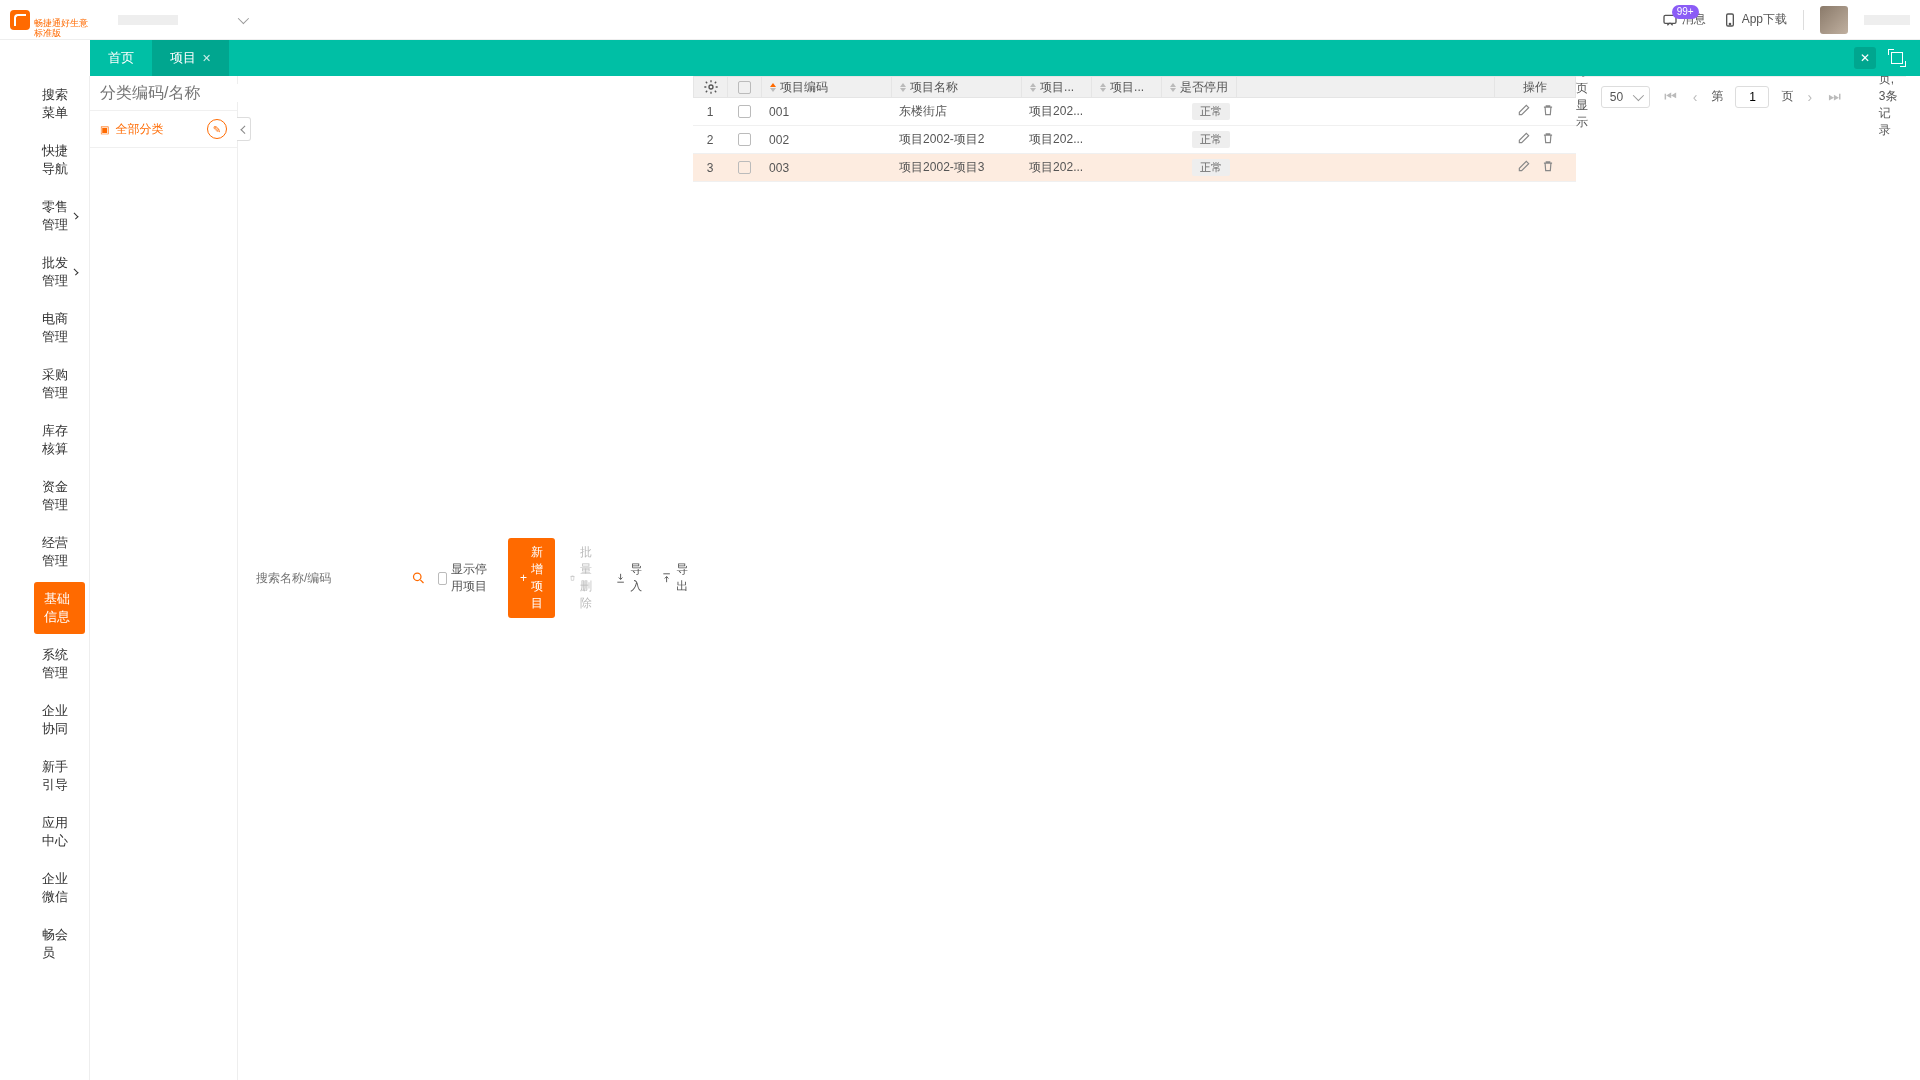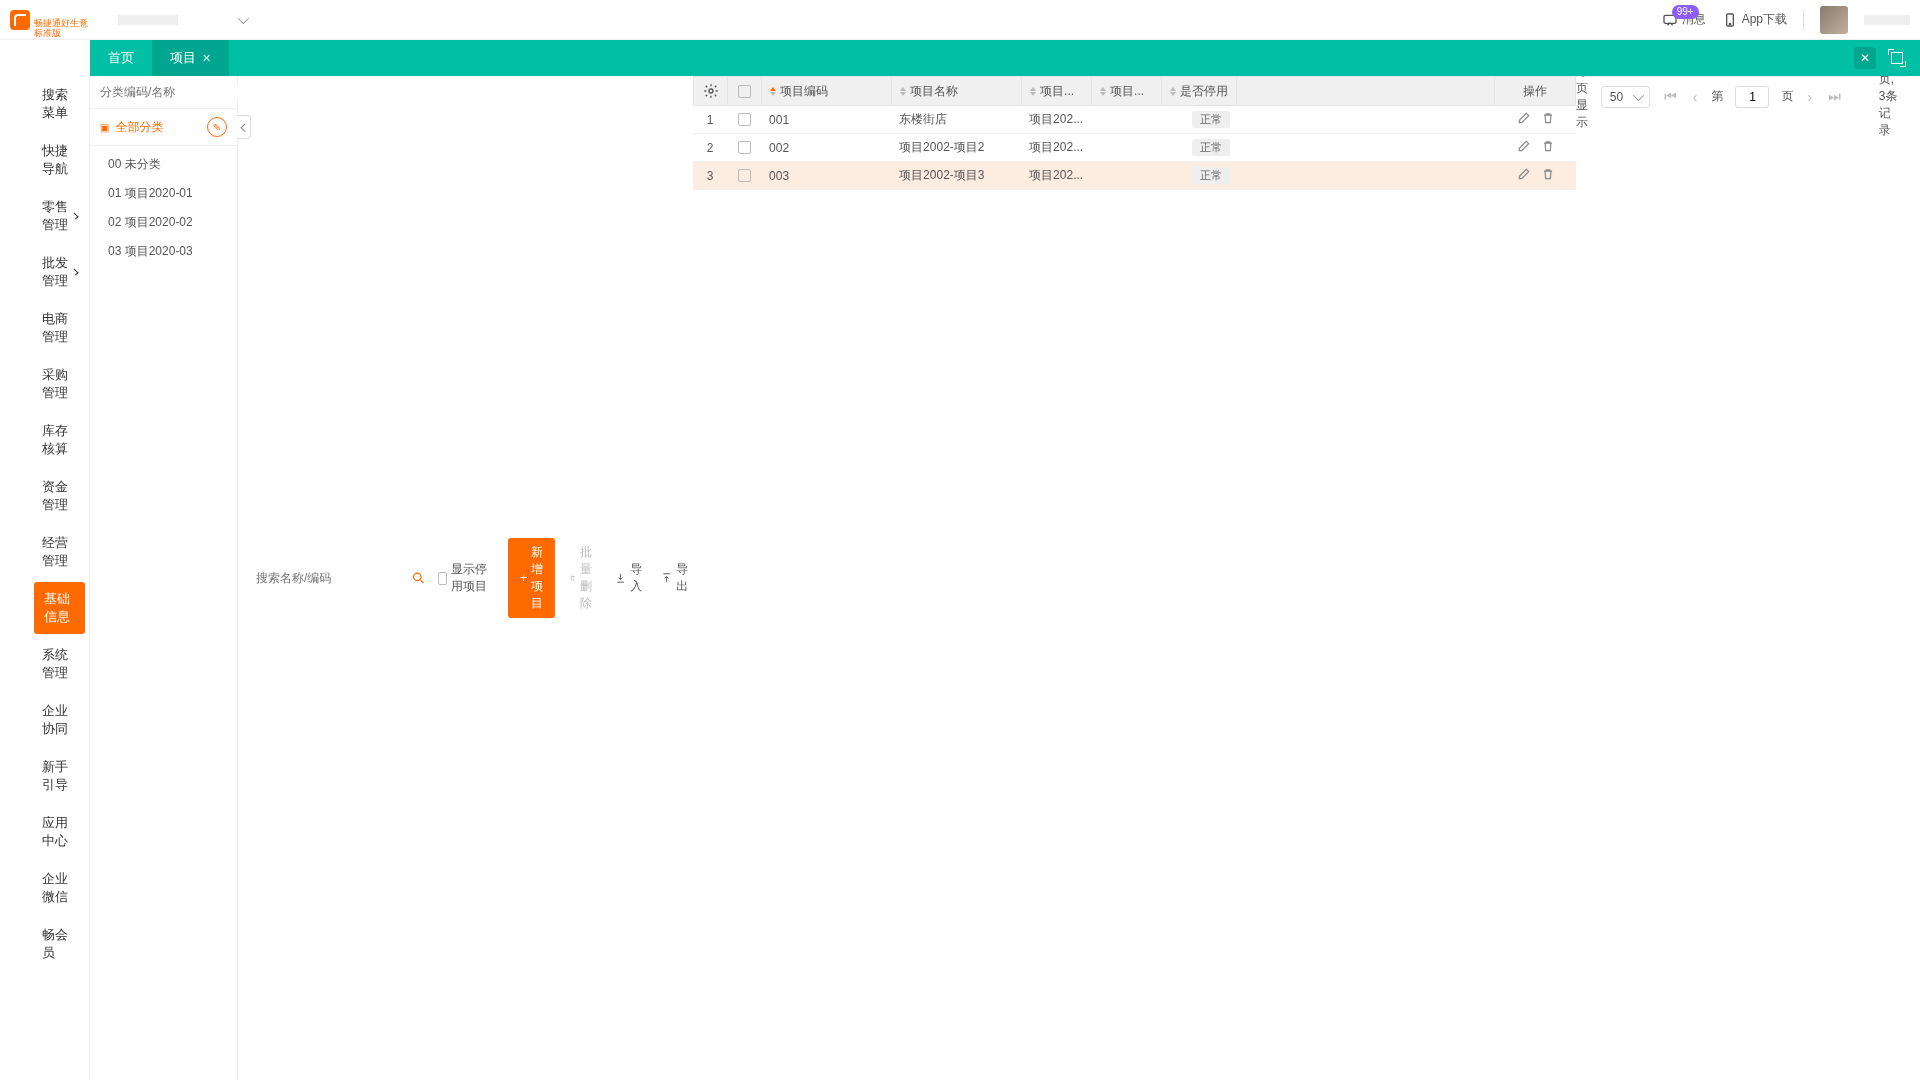--- a/index.html
+++ b/index.html
@@ -38,21 +38,21 @@
 
 .body { flex:1; display:flex; min-height:0; }
 .sidebar { width:90px; background:#fff; border-right:1px solid #eee; overflow-y:auto;padding-left:30px; }
 .side-item { padding:10px 12px; cursor:pointer; display:flex; align-items:center; justify-content:space-between; color:#333; font-size:13px; }
 .side-item.active { background:#ff6a00; color:#fff; border-radius:3px; margin:2px 4px; padding:8px 10px; }
 .side-item .caret { width:6px;height:6px;border-right:1px solid currentColor;border-bottom:1px solid currentColor; transform:rotate(-45deg); }
 
 
 .catpanel { width:148px; border-right:1px solid #eee; display:flex; flex-direction:column; }
 .cat-search { padding:8px 10px; display:flex; align-items:center; gap:6px; border-bottom:1px solid #f0f0f0; }
-.cat-search input { border:none; outline:none; flex:1; font-size:12px; color:#999; }
+.cat-search input { border:none; outline:none; flex:1; font-size:16px; color:#999; }
 .search-icon { color:#ff6a00; }
 .cat-header { padding:8px 10px; display:flex; align-items:center; gap:6px; color:#ff6a00; border-bottom:1px solid #f0f0f0; position:relative; }
 .cat-edit-btn { margin-left:auto; width:20px; height:20px; border:1px solid #ff6a00; border-radius:50%; display:flex; align-items:center; justify-content:center; color:#ff6a00; cursor:pointer; font-size:10px; }
 .collapse-handle { position:absolute; right:-14px; top:6px; width:14px; height:24px; border:1px solid #ddd; border-left:none; border-radius:0 3px 3px 0; background:#fff; display:flex; align-items:center; justify-content:center; cursor:pointer; }
 .collapse-handle::after { content:''; width:5px; height:5px; border-left:1px solid #888; border-bottom:1px solid #888; transform:rotate(45deg) translateX(1px); }
 .cat-list { padding:4px 0; }
 .cat-item { padding:6px 18px; cursor:pointer; color:#555; font-size:12px; }
 
 
 .main { flex:1; display:flex; flex-direction:row; min-width:0; padding:0 14px 0 18px; }
@@ -61,21 +61,21 @@
 .search-box input { border:none; outline:none; flex:1; font-size:12px; color:#999; padding:5px 0; }
 .checkbox-wrap { display:flex; align-items:center; gap:4px; color:#555; cursor:pointer; }
 .cb { width:13px; height:13px; border:1px solid #bbb; border-radius:2px; }
 .toolbar-right { margin-left:auto; display:flex; align-items:center; gap:14px; }
 .btn-primary { background:#ff6a00; color:#fff; padding:6px 12px; border-radius:3px; cursor:pointer; display:flex; align-items:center; gap:4px; font-size:12px; }
 .tb-link { display:flex; align-items:center; gap:4px; color:#555; cursor:pointer; }
 .tb-link.disabled { color:#bbb; cursor:not-allowed; }
 
 
 .table { flex:1; display:flex; flex-direction:column; min-height:0; }
-.thead { display:flex; background:#f0f0f0; height:30px; align-items:stretch; border:1px solid #e5e5e5; }
+.thead { display:flex; background:#f0f0f0; height:22px; align-items:stretch; border:1px solid #e5e5e5; }
 .th { display:flex; align-items:center; padding:0 8px; border-right:1px solid #e5e5e5; color:#555; gap:4px; overflow:hidden; white-space:nowrap; }
 .th:last-child { border-right:none; }
 .sort { display:flex; flex-direction:column; font-size:7px; line-height:5px; color:#bbb; }
 .sort .up { border-left:3px solid transparent; border-right:3px solid transparent; border-bottom:4px solid #bbb; margin-bottom:1px;}
 .sort .down { border-left:3px solid transparent; border-right:3px solid transparent; border-top:4px solid #bbb;}
 .sort.asc .up { border-bottom-color:#ff6a00; }
 .col-gear { width:34px; justify-content:center; }
 .col-cb { width:34px; justify-content:center; }
 .col-code { width:130px; }
 .col-name { width:130px; }
@@ -226,26 +226,20 @@
               <path d="M20 20l-5-5"></path>
             </svg>
           </span>
       </div>
       <div class="cat-header">
         <span style="font-size:10px;">▣</span>
         <span>全部分类</span>
         <span class="cat-edit-btn">✎</span>
         <span class="collapse-handle"></span>
       </div>
-      <div class="cat-list" id="catlist">
-          <div class="cat-item">00 未分类</div>
-          <div class="cat-item">01 项目2020-01</div>
-          <div class="cat-item">02 项目2020-02</div>
-          <div class="cat-item">03 项目2020-03</div>
-        </div>
     </div>
 
     <div class="main">
       <div class="toolbar">
         <div class="search-box">
           <input placeholder="搜索名称/编码" style="">
           <span class="icon search-icon">
               <svg viewBox="0 0 24 24" fill="none" stroke="currentColor" stroke-width="2">
                 <circle cx="10" cy="10" r="6"></circle>
                 <path d="M20 20l-5-5"></path>

